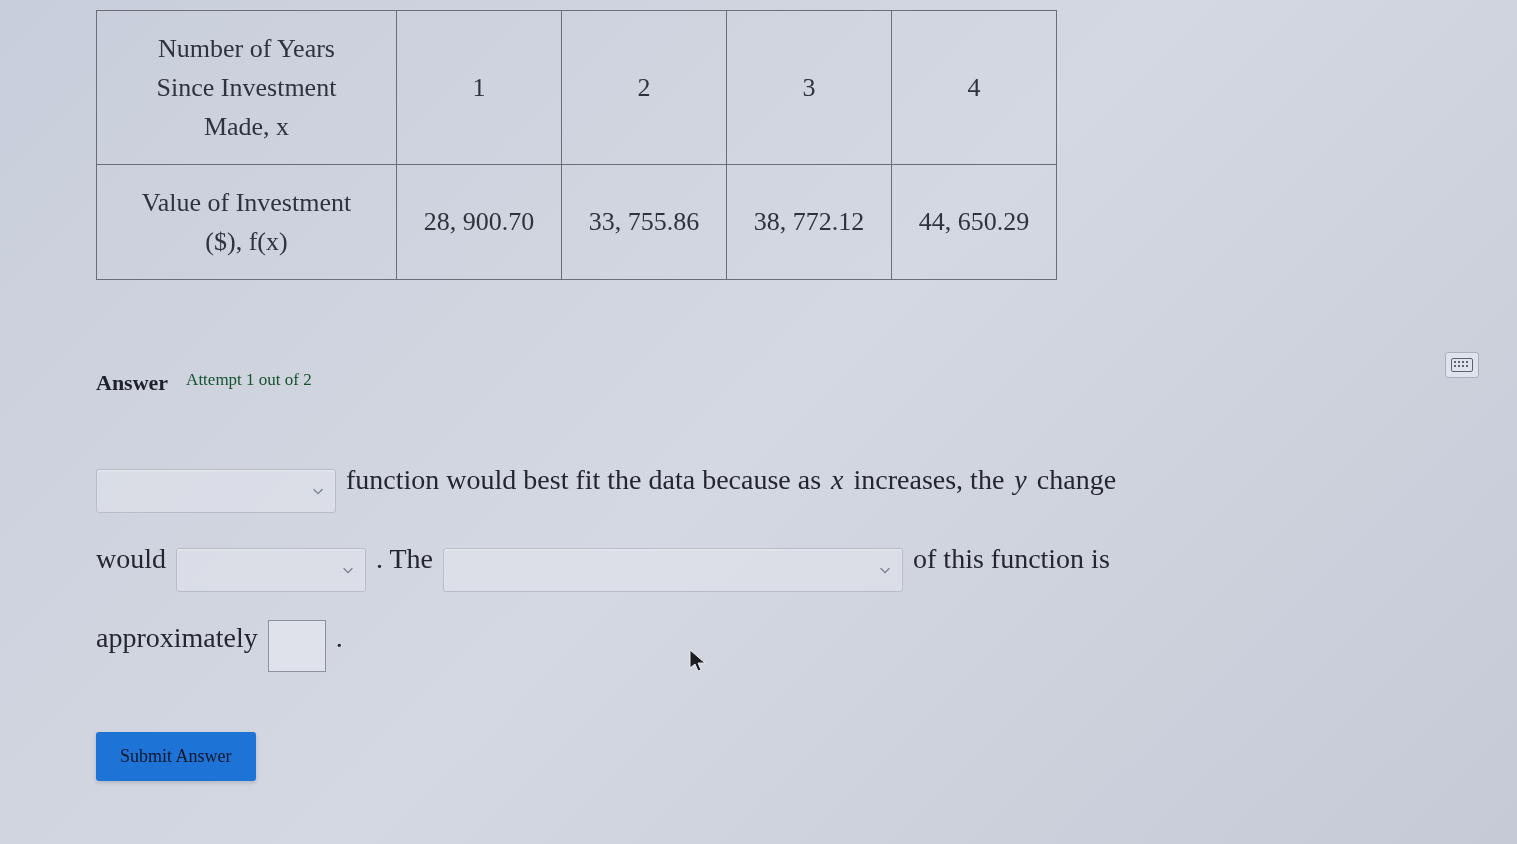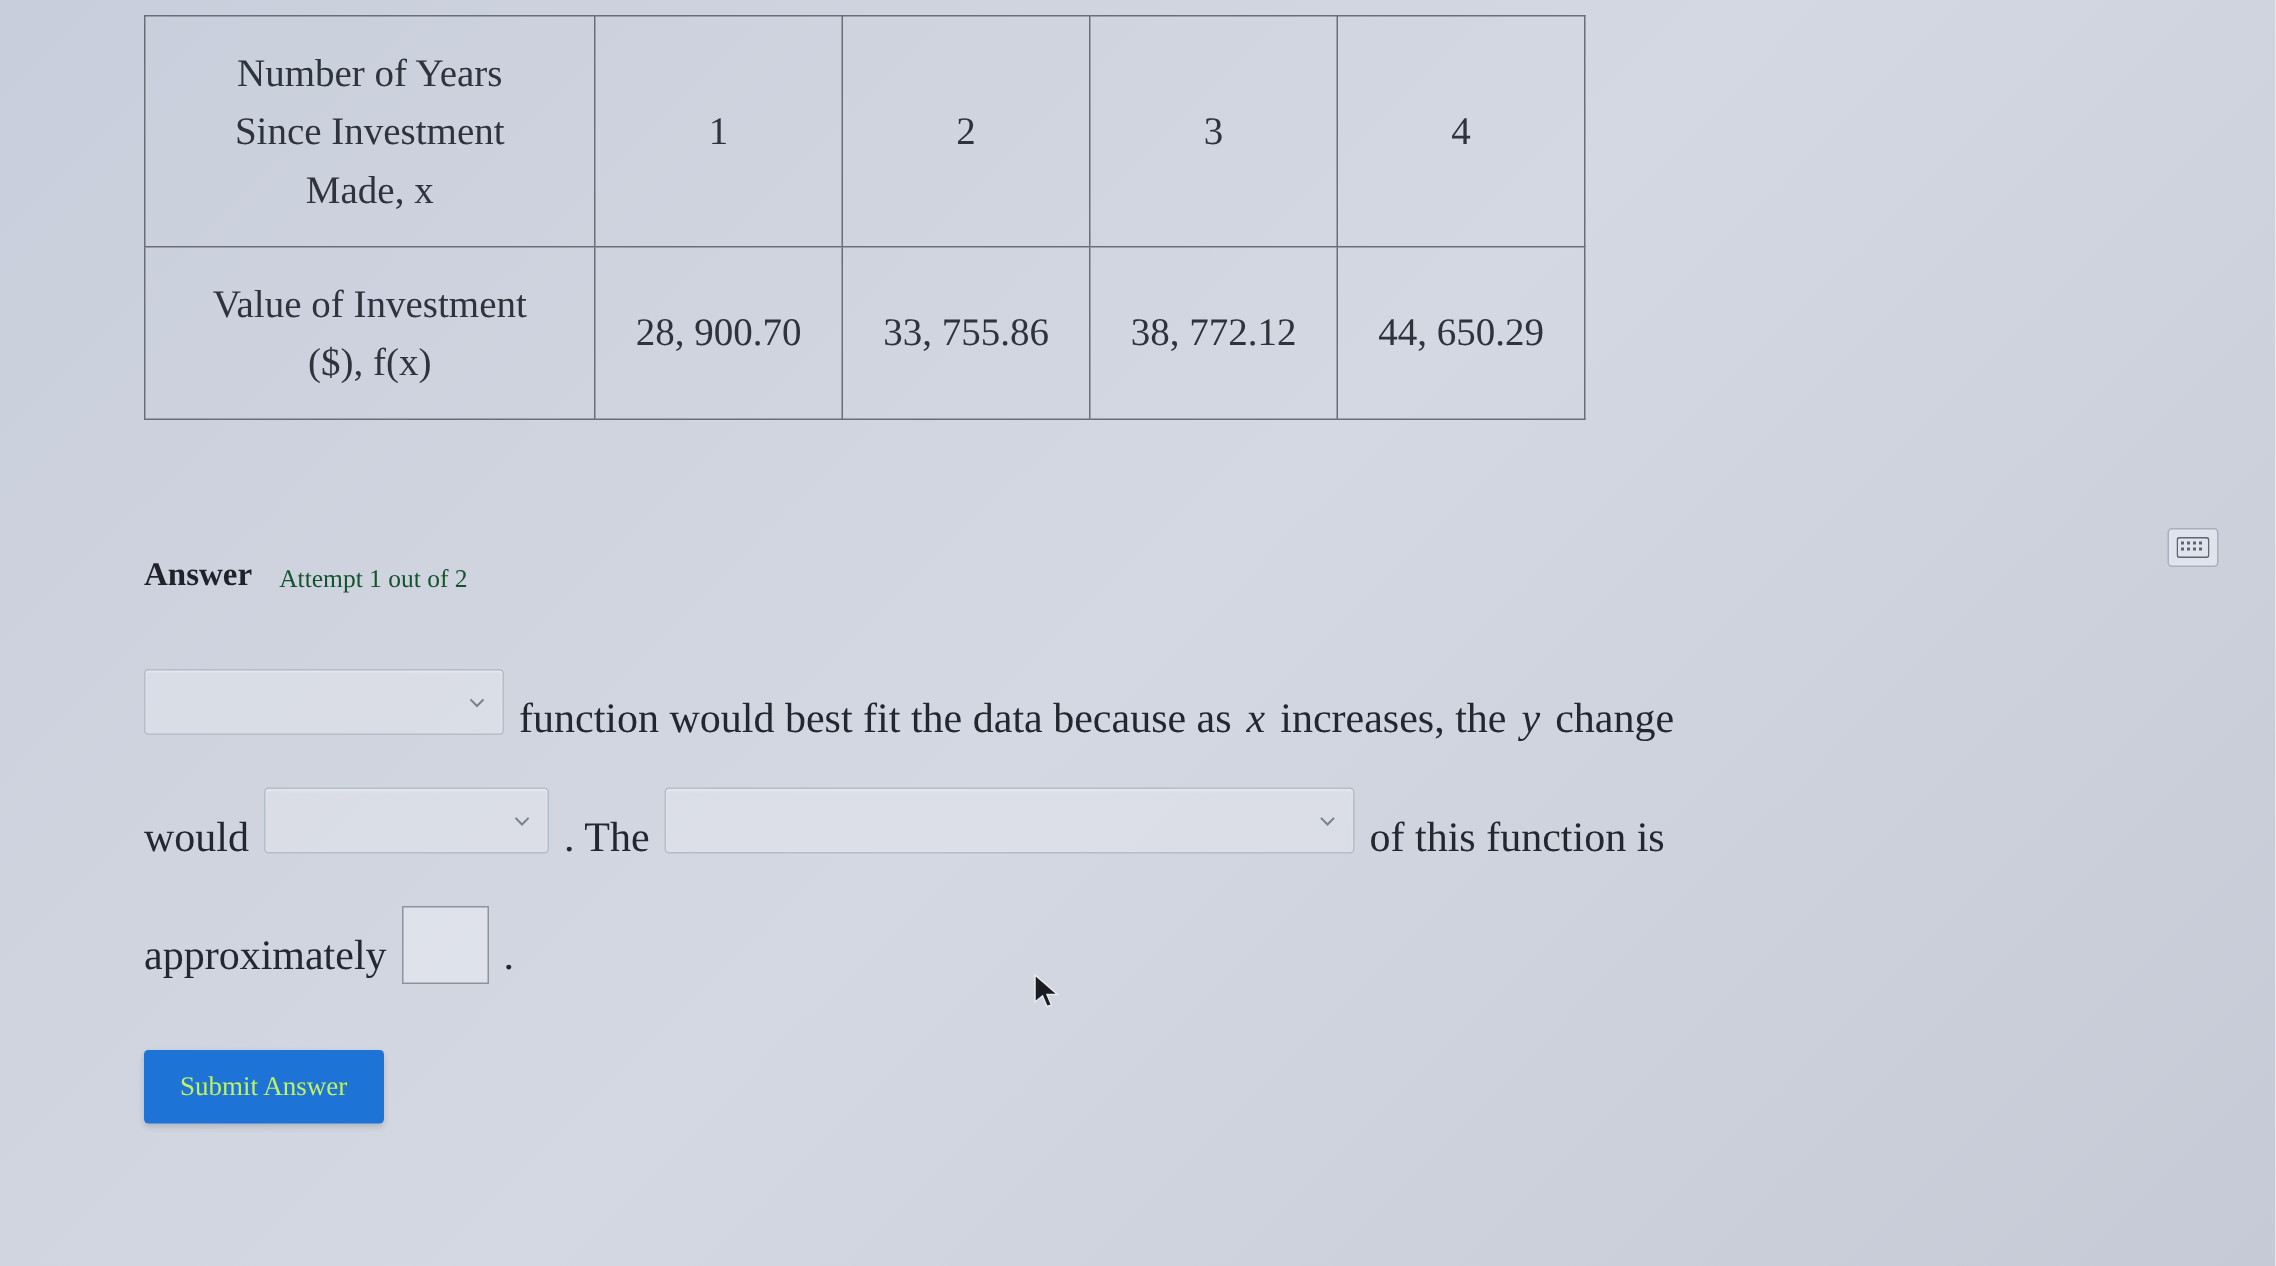--- a/index.html
+++ b/index.html
@@ -32,21 +32,21 @@
   table.data td.header-cell {
     width: 300px;
     line-height: 1.5;
   }
   table.data td.val-cell {
     width: 165px;
     font-family: 'Times New Roman', serif;
   }
   .answer-row {
     display: flex;
-    align-items: flex-end;
+    align-items: flex-start;
     gap: 10px;
     margin-bottom: 36px;
   }
   .answer-label {
     font-weight: bold;
     font-size: 22px;
     color: #1f222a;
     font-family: Georgia, serif;
   }
   .attempt {
@@ -71,21 +71,21 @@
   }
   .keypad-btn svg { display:block; }
   .sentence {
     font-size: 28px;
     color: #24272f;
     line-height: 2.4;
     font-family: Georgia, 'Times New Roman', serif;
     margin-top: 50px;
     display: flex;
     flex-wrap: wrap;
-    align-items: flex-start;
+    align-items: flex-end;
     gap: 6px 10px;
     max-width: 1340px;
   }
   .mathit { font-style: italic; font-family: 'Times New Roman', serif; }
   .dropdown {
     display: inline-flex;
     align-items: center;
     justify-content: flex-end;
     border: 1px solid #b7bcc9;
     background: rgba(230,233,240,0.45);
@@ -105,23 +105,23 @@
   }
   .num-input {
     display: inline-block;
     width: 58px;
     height: 52px;
     border: 1px solid #8d929f;
     background: rgba(235,238,244,0.5);
     vertical-align: middle;
   }
   .submit {
-    margin-top: 28px;
+    margin-top: 60px;
     background: #1e73d6;
-    color: #bef264;
+    color: #0f172a;
     border: none;
     border-radius: 3px;
     padding: 14px 24px;
     font-size: 18px;
     font-family: Georgia, serif;
     cursor: pointer;
     box-shadow: 0 2px 4px rgba(0,0,0,0.15);
   }
   .cursor {
     position: absolute;

